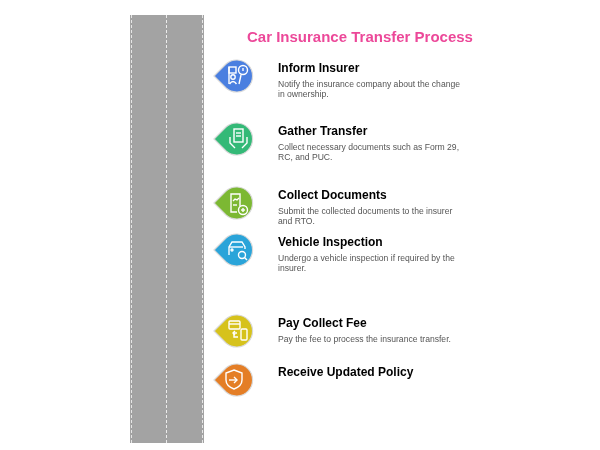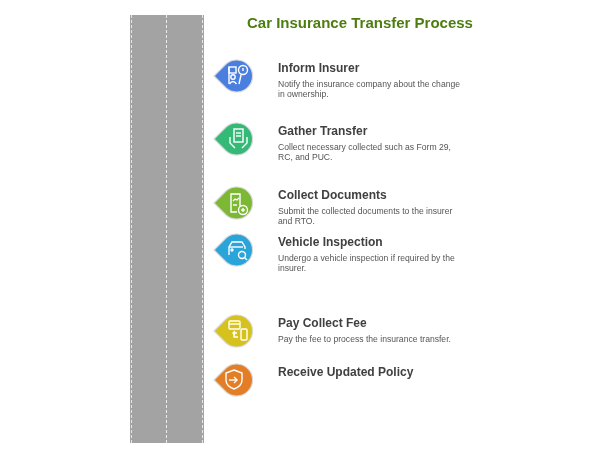--- a/index.html
+++ b/index.html
@@ -13,31 +13,31 @@
       background: #a3a3a3;
     }
     .road .edge {
       position: absolute; top: 0; bottom: 0; width: 0;
       border-left: 1px dashed #e6e6e6;
     }
     .road .edge.left { left: 1px; }
     .road .edge.right { right: 1px; }
     .road .edge.center { left: 36px; border-left: 1.5px dashed #ececec; }
     .title {
-      position: absolute; left: 200px; top: 14px; width: 320px;
-      text-align: center; font-size: 15px; font-weight: bold; color: #4d7c0f;
+      position: absolute; left: 200px; top: 28px; width: 320px;
+      text-align: center; font-size: 15px; font-weight: bold; color: #ec4899;
     }
     .step { position: absolute; left: 212px; width: 260px; height: 60px; }
     .step .badge {
       position: absolute; left: 0; top: 0; width: 46px; height: 40px;
     }
     .step .badge svg { display: block; }
     .step .step-title {
       position: absolute; left: 66px; top: 5px;
-      font-size: 12px; font-weight: bold; color: #404040; white-space: nowrap;
+      font-size: 12px; font-weight: bold; color: #000000; white-space: nowrap;
     }
     .step .step-desc {
       position: absolute; left: 66px; top: 23px; width: 190px;
       font-size: 8.6px; line-height: 10px; color: #555555;
     }
   </style>
 </head>
 <body>
 
 <div class="road">
@@ -74,21 +74,21 @@
       <g fill="none" stroke="#fff" stroke-width="1.4">
         <rect x="22" y="10" width="9" height="13"></rect>
           <line x1="24" y1="14" x2="29" y2="14"></line>
           <line x1="24" y1="17" x2="29" y2="17"></line>
         <path d="M18 18 l0 6 l5 5"></path>
           <path d="M35 18 l0 6 l-5 5"></path>
       </g>
     </svg>
   </div>
   <div class="step-title">Gather Transfer</div>
-  <div class="step-desc">Collect necessary collected such as Form 29, RC, and PUC.</div>
+  <div class="step-desc">Collect necessary documents such as Form 29, RC, and PUC.</div>
 </div>
 
 <div class="step" style="top:183px">
   <div class="badge">
     <svg width="46" height="40" viewBox="0 0 46 40">
       <path d="M2 20 L14 8 A16 16 0 1 1 14 32 Z" fill="#7cb833" stroke="#d9d9d9" stroke-width="1.2"></path>
       <g fill="none" stroke="#fff" stroke-width="1.4">
         <path d="M28 23 L28 11 L19 11 L19 29 L25 29"></path>
         <path d="M21 18 l2 -2 l2 1 l2 -2"></path>
           <line x1="21" y1="22" x2="25" y2="22"></line>

